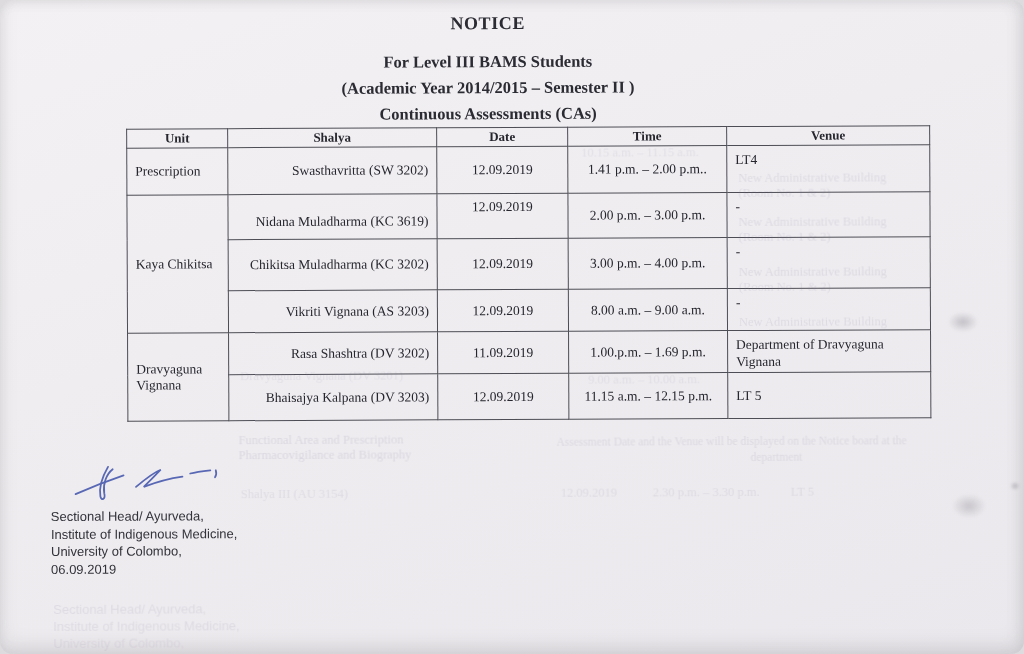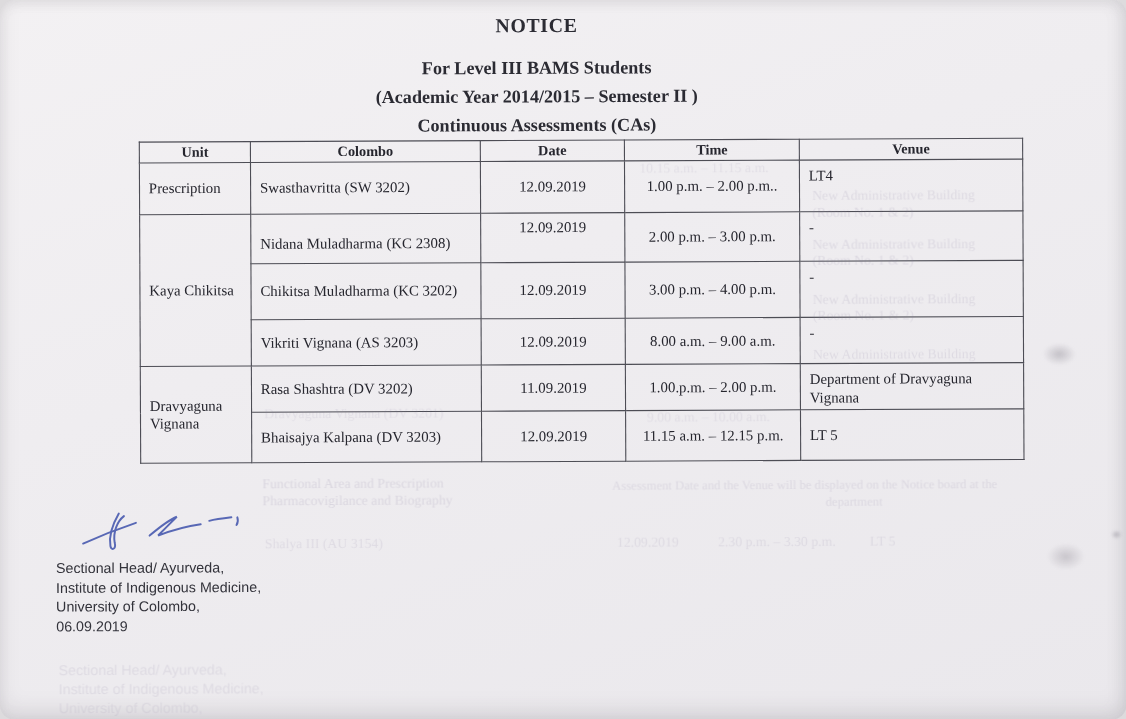--- a/index.html
+++ b/index.html
@@ -36,21 +36,21 @@
   table.assess th, table.assess td{
     border:1px solid #4d4d55;
     padding:2px 8px;
     vertical-align:middle;
     overflow:hidden;
   }
   table.assess th{font-size:13px;font-weight:bold;text-align:center;padding:1px 4px;}
   .rh0{height:18px}.rh1{height:47px}.rh2{height:45px}.rh3{height:51px}
   .rh4{height:42px}.rh5{height:42px}.rh6{height:46px}
   td.c-unit{text-align:left;line-height:16px;}
-  td.c-subj{text-align:left;margin-left:20px;}
+  td.c-subj{text-align:right;margin-left:20px;}
   td.c-date,td.c-time{text-align:center;}
   td.c-venue{text-align:left;line-height:17px;margin-top:36px;}
   .va-t{vertical-align:top !important;padding-top:5px !important;}
   .va-b{vertical-align:bottom !important;padding-bottom:9px !important;}
   
   .signature-svg{position:absolute;left:64px;top:459px;}
   .sig-block{
     position:absolute;left:50px;top:506px;
     font-family:"Liberation Sans", sans-serif;
     font-size:13px;line-height:17.5px;color:#33333b;
@@ -92,58 +92,58 @@
       <colgroup>
         <col style="width:101px">
           <col style="width:209px">
           <col style="width:131px">
         <col style="width:159px">
           <col style="width:203px">
       </colgroup>
       <thead>
         <tr class="rh0">
           <th>Unit</th>
-          <th>Colombo</th>
+          <th>Shalya</th>
           <th>Date</th>
           <th>Time</th>
           <th>Venue</th>
         </tr>
       </thead>
       <tbody>
         <tr class="rh1">
           <td class="c-unit">Prescription</td>
           <td class="c-subj">Swasthavritta (SW 3202)</td>
           <td class="c-date">12.09.2019</td>
-          <td class="c-time">1.00 p.m. – 2.00 p.m..</td>
+          <td class="c-time">1.41 p.m. – 2.00 p.m..</td>
           <td class="c-venue va-t">LT4</td>
         </tr>
         <tr class="rh2">
           <td class="c-unit" rowspan="3">Kaya Chikitsa</td>
-          <td class="c-subj va-b">Nidana Muladharma (KC 2308)</td>
+          <td class="c-subj va-b">Nidana Muladharma (KC 3619)</td>
           <td class="c-date va-t">12.09.2019</td>
           <td class="c-time">2.00 p.m. – 3.00 p.m.</td>
           <td class="c-venue va-t">-</td>
         </tr>
         <tr class="rh3">
           <td class="c-subj">Chikitsa Muladharma (KC 3202)</td>
           <td class="c-date">12.09.2019</td>
           <td class="c-time">3.00 p.m. – 4.00 p.m.</td>
           <td class="c-venue va-t">-</td>
         </tr>
         <tr class="rh4">
           <td class="c-subj">Vikriti Vignana (AS 3203)</td>
           <td class="c-date">12.09.2019</td>
           <td class="c-time">8.00 a.m. – 9.00 a.m.</td>
           <td class="c-venue va-t">-</td>
         </tr>
         <tr class="rh5">
           <td class="c-unit" rowspan="2">Dravyaguna Vignana</td>
           <td class="c-subj">Rasa Shashtra (DV 3202)</td>
           <td class="c-date">11.09.2019</td>
-          <td class="c-time">1.00.p.m. – 2.00 p.m.</td>
+          <td class="c-time">1.00.p.m. – 1.69 p.m.</td>
           <td class="c-venue va-t">Department of Dravyaguna Vignana</td>
         </tr>
         <tr class="rh6">
           <td class="c-subj">Bhaisajya Kalpana (DV 3203)</td>
           <td class="c-date">12.09.2019</td>
           <td class="c-time">11.15 a.m. – 12.15 p.m.</td>
           <td class="c-venue">LT 5</td>
         </tr>
       </tbody>
     </table>

